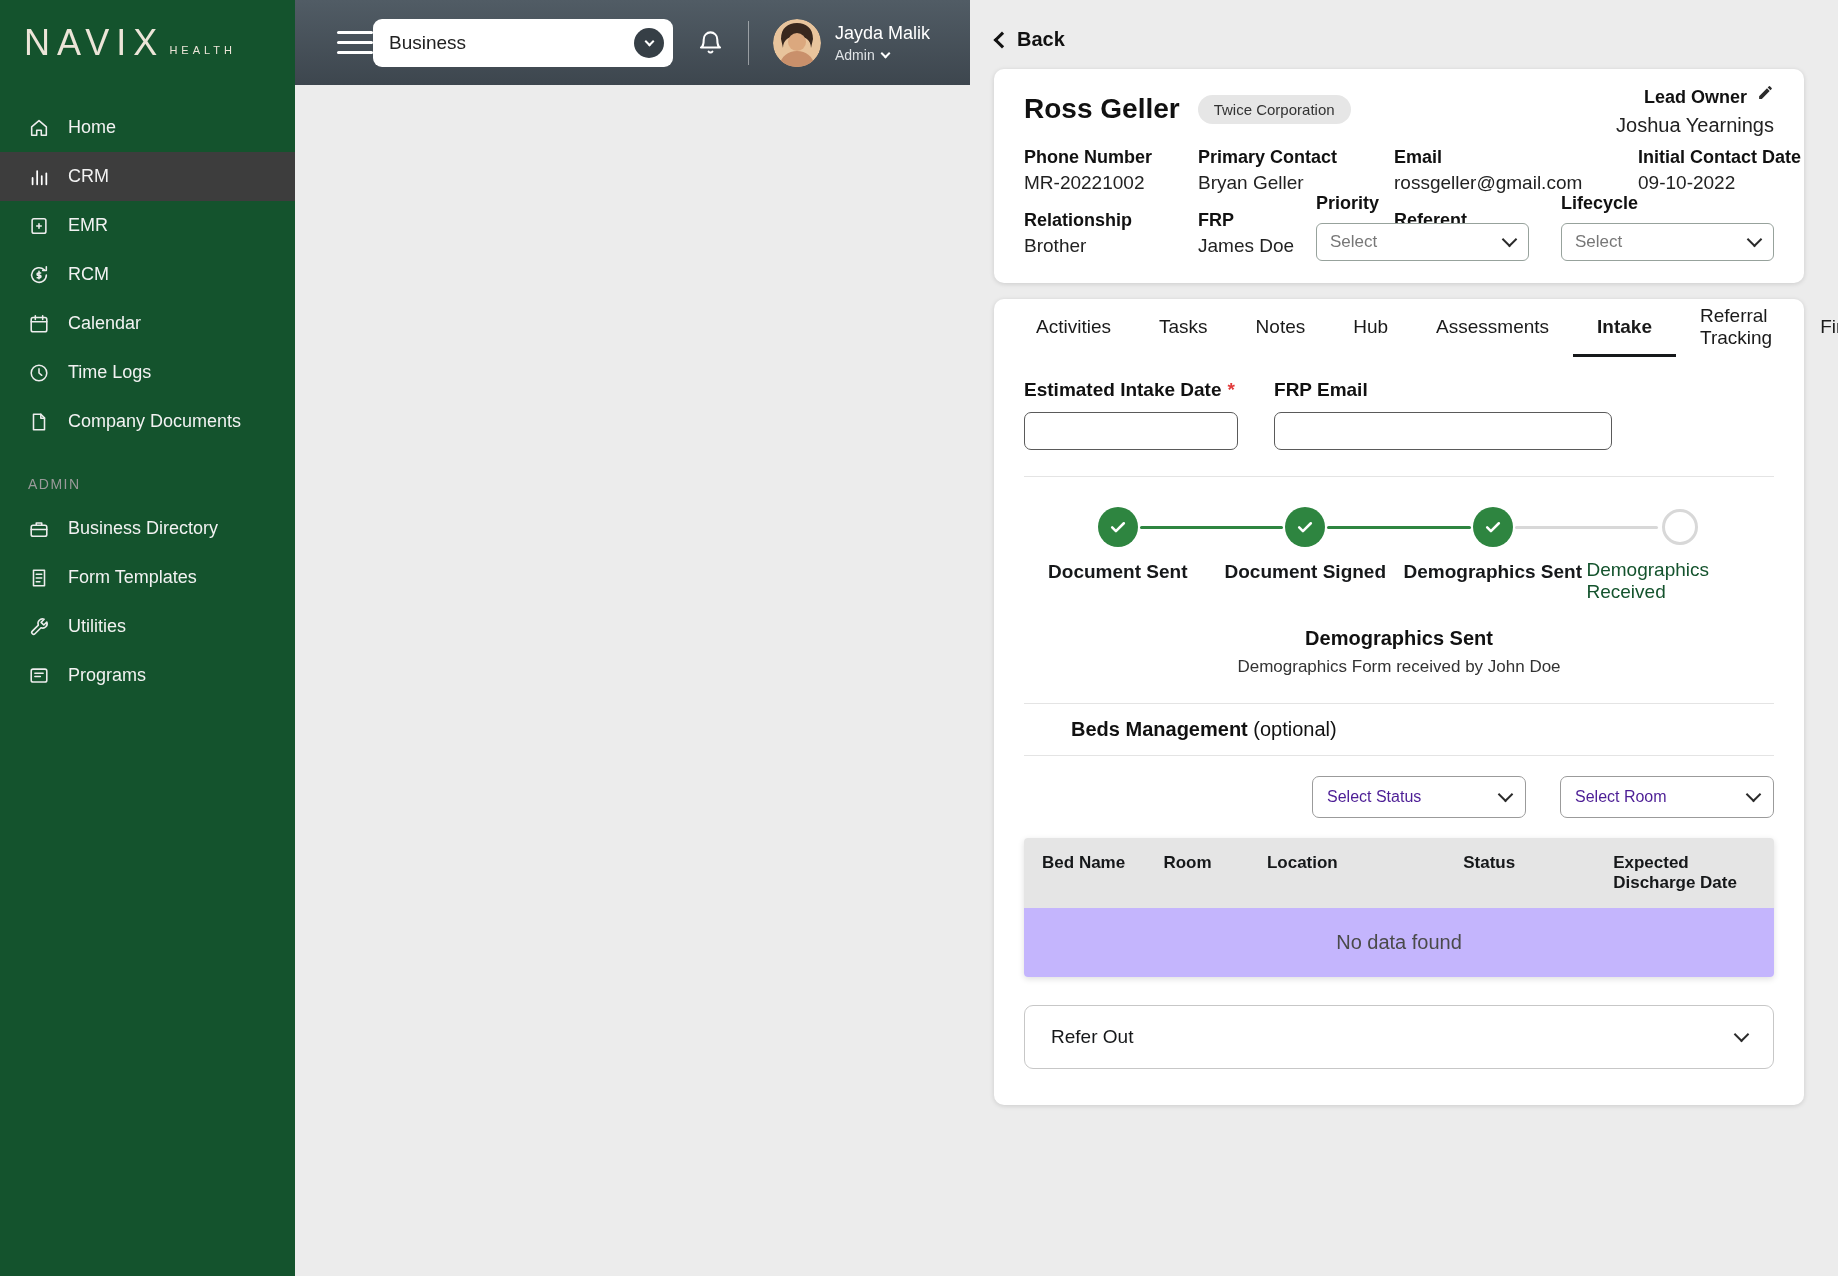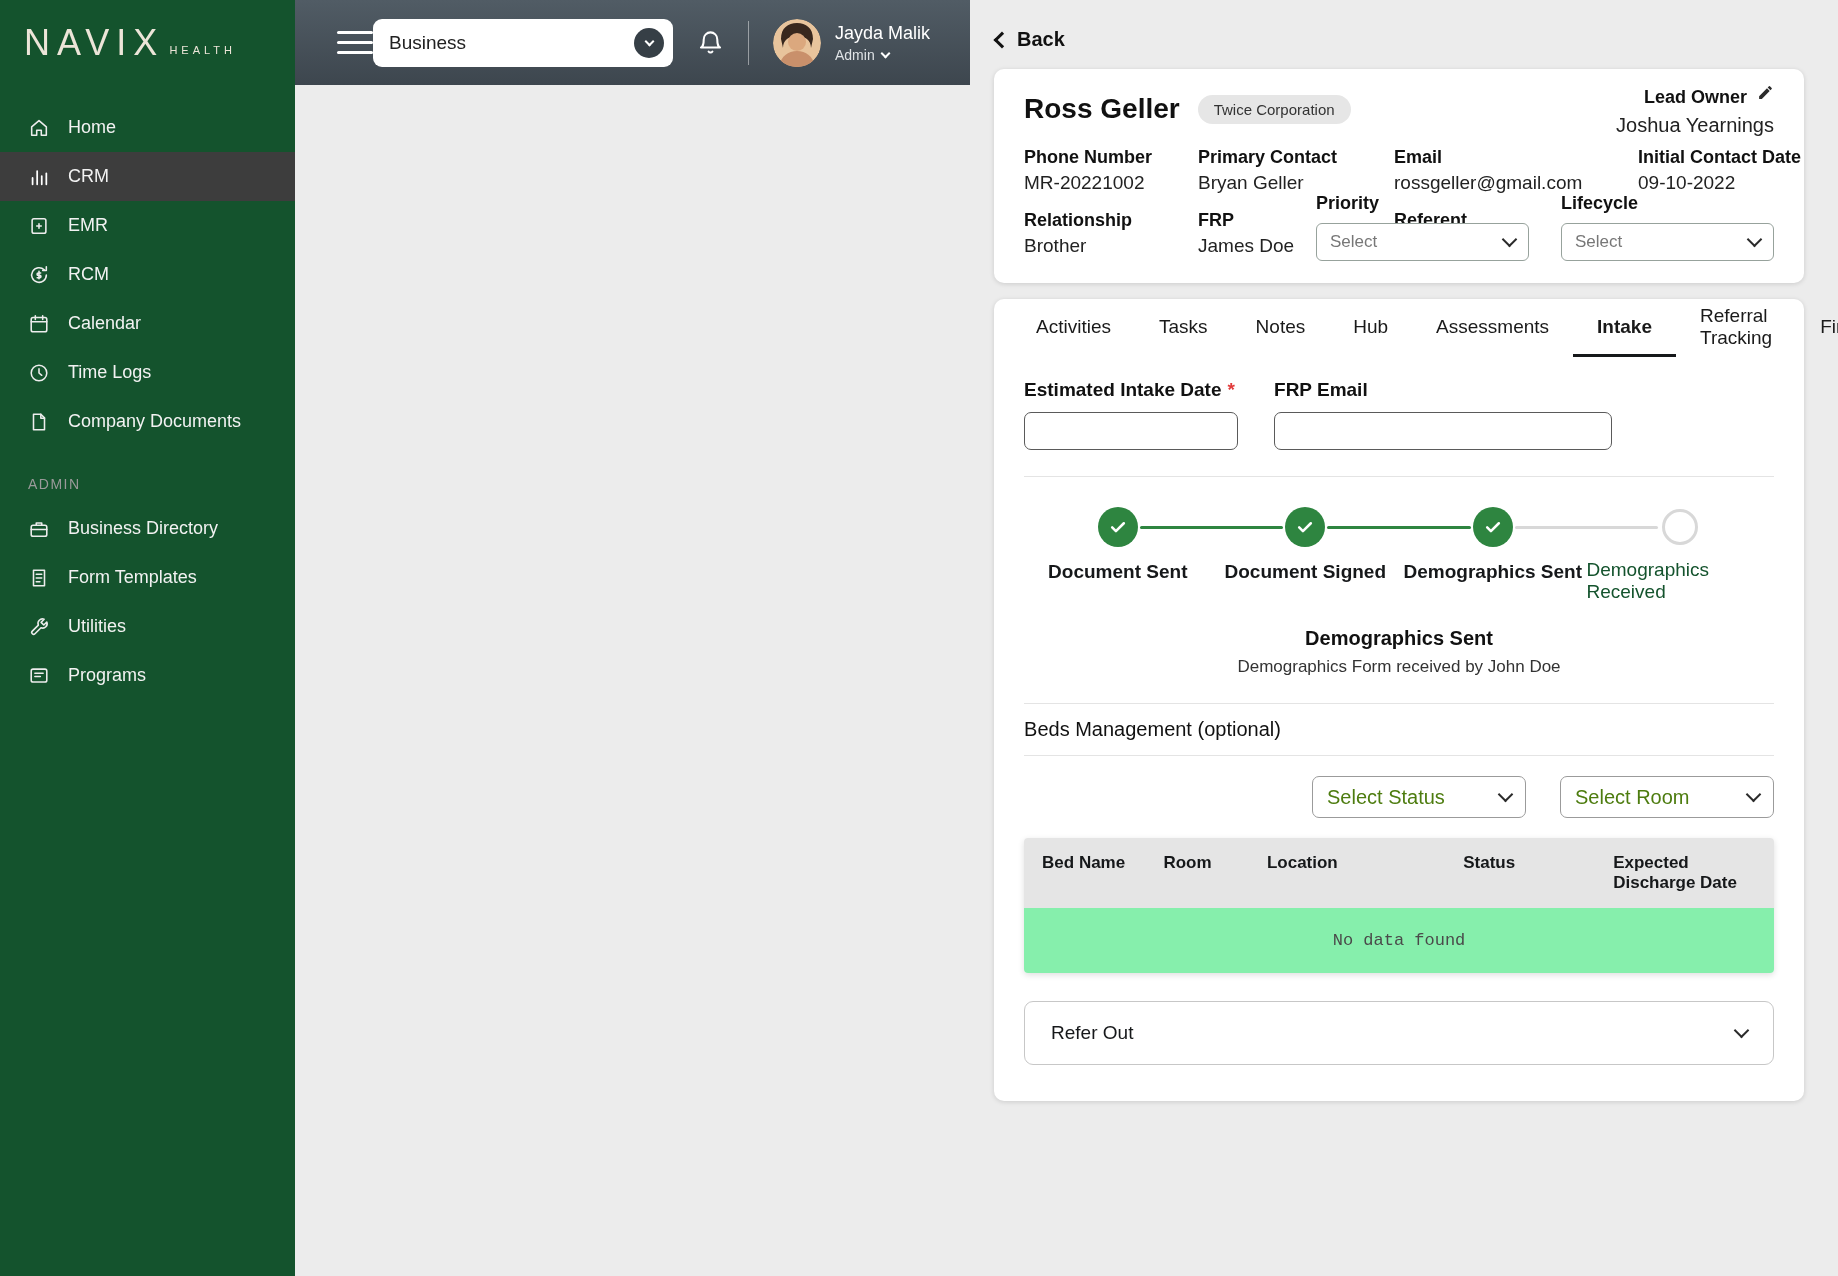--- a/index.html
+++ b/index.html
@@ -100,29 +100,29 @@
 
   .status-block { text-align:center; margin-top:24px; }
   .status-title { font-size:20px; font-weight:700; color:#111; }
   .status-detail { font-size:17px; color:#333; margin-top:7px; }
 
   .bypass-row { text-align:center; margin-top:20px; }
   .bypass-btn { display:inline-block; padding:10px 26px; border:1px solid #b5b5b5; border-radius:7px; background:#fff;
                 font-size:18px; color:#555; cursor:pointer; font-family:inherit; }
 
   .beds-head { margin-top:14px; font-size:20px; color:#111; }
-  .beds-head b { font-weight:400; }
+  .beds-head b { font-weight:700;margin-left:47px; }
   .filters { display:flex; justify-content:flex-end; gap:34px; margin-top:20px; }
   .filter-box { width:214px; height:42px; border:1px solid #9b9b9b; border-radius:7px; display:flex; align-items:center;
-                justify-content:space-between; padding:0 14px; font-size:20px; color:#4d7c0f; background:#fff; cursor:pointer; }
+                justify-content:space-between; padding:0 14px; font-size:16px; color:#4c1d95; background:#fff; cursor:pointer; }
 
   .bed-table { margin-top:20px; border-radius:4px; box-shadow:0 2px 6px rgba(0,0,0,.13); overflow:hidden; }
   .t-head { display:grid; grid-template-columns:17% 14.5% 27.5% 21% 20%; background:#e5e5e5; padding:15px 18px;
             font-size:17px; font-weight:700; color:#16181a; }
-  .t-empty { background:#86efac; text-align:center; padding:23px; font-size:17px; color:#4a4a4a;font-family:Liberation Mono, monospace; }
+  .t-empty { background:#c4b5fd; text-align:center; padding:23px; font-size:20px; color:#4a4a4a; }
 
   .refer-out { margin-top:28px; border:1px solid #c7c7c7; border-radius:9px; padding:20px 26px; display:flex;
                align-items:center; justify-content:space-between; font-size:19px; color:#16181a; cursor:pointer; background:#fff; }
 </style>
 </head>
 <body>
 
 <div class="app">
 
   <aside class="sidebar">

